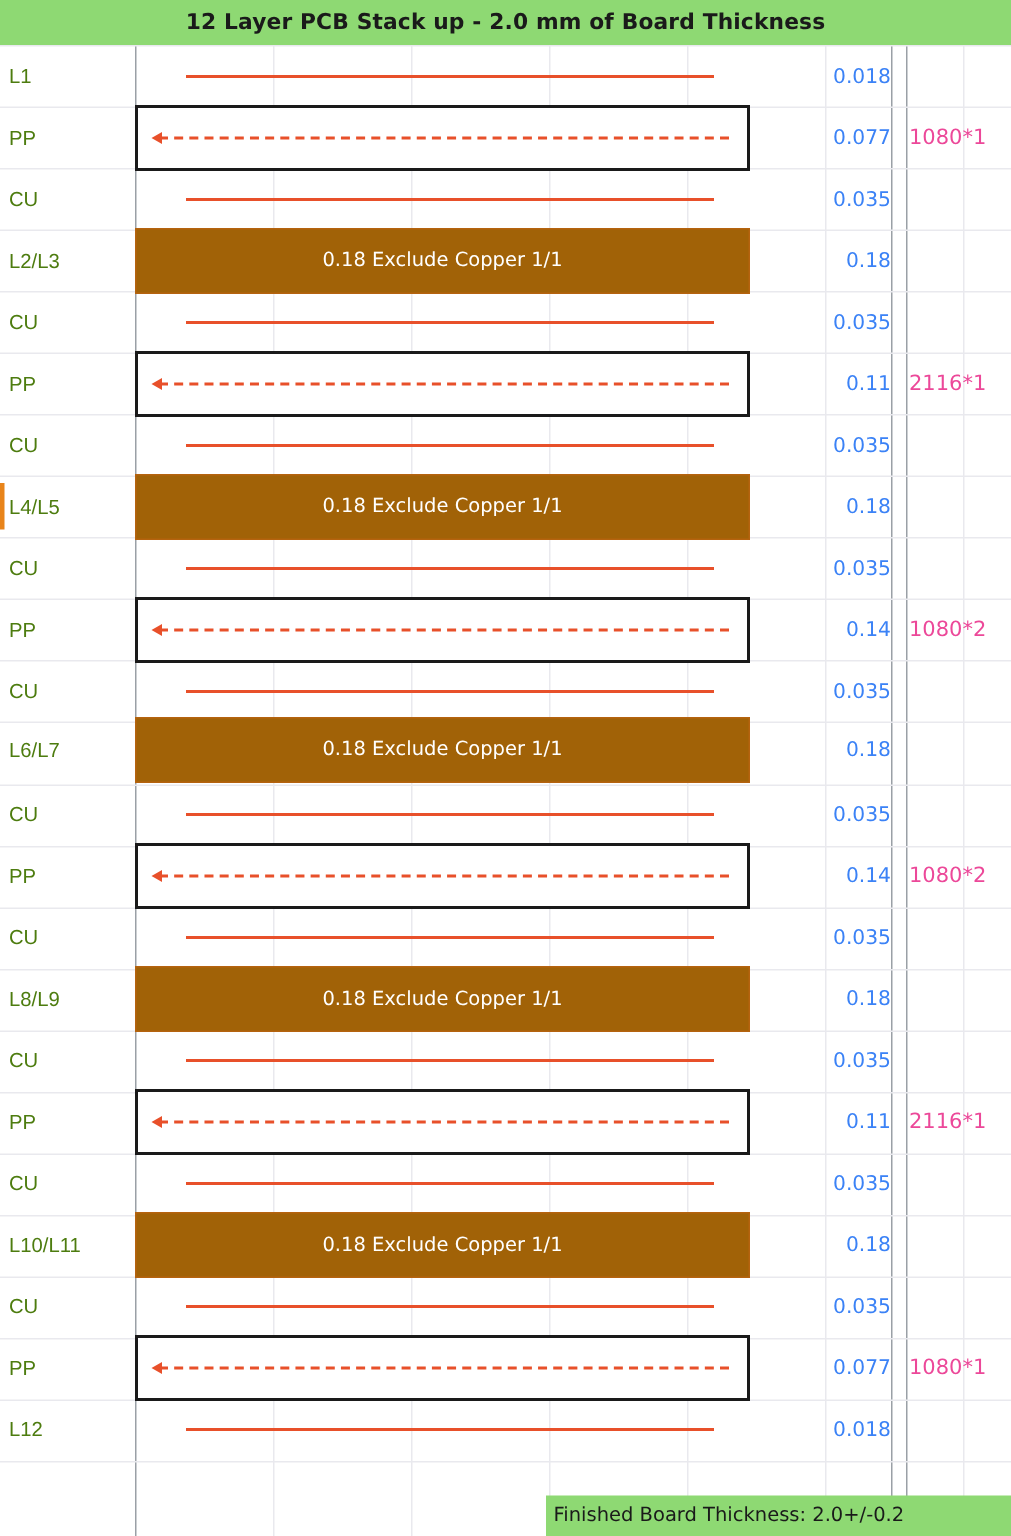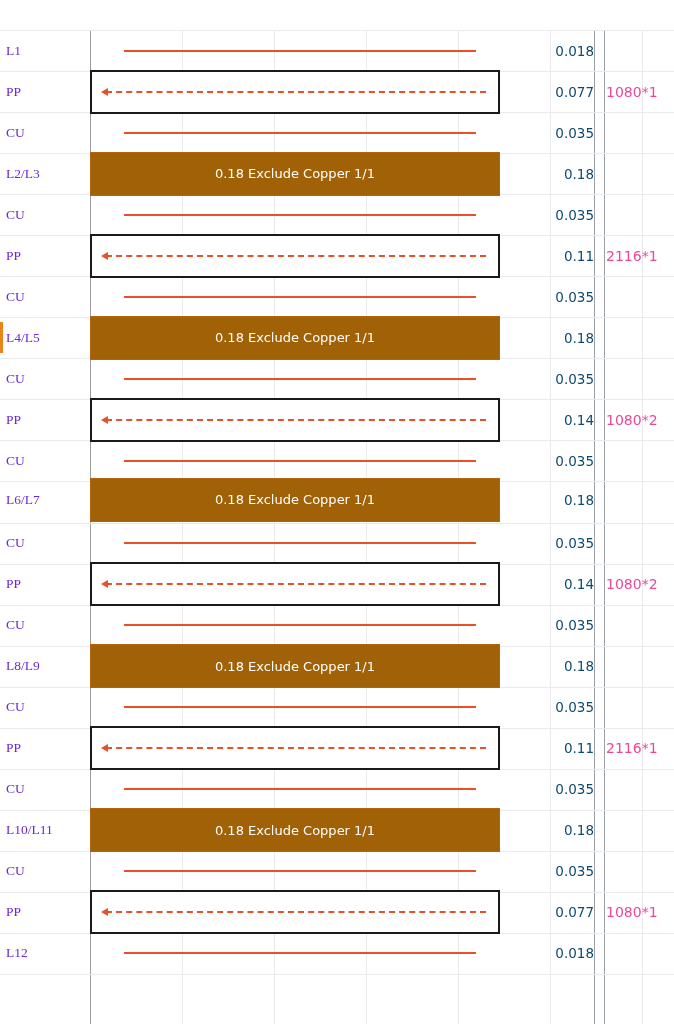--- a/index.html
+++ b/index.html
@@ -72,35 +72,35 @@
     position: absolute;
     left: 0;
     width: 674px;
     box-sizing: border-box;
   }
   .row-label {
     position: absolute;
     left: 6px;
     top: 50%;
     transform: translateY(-50%);
-    font-family: Liberation Serif, serif;
+    font-family: Liberation Sans, sans-serif;
     font-size: 13.5px;
-    color: #6d28d9;
+    color: #4d7c0f;
     white-space: nowrap;
   }
   .row-thick {
     position: absolute;
     left: 512px;
     width: 82px;
     top: 50%;
     transform: translateY(-50%);
     text-align: right;
     font-family: "DejaVu Sans", sans-serif;
     font-size: 13.5px;
-    color: #0c4a6e;
+    color: #3b82f6;
     white-space: nowrap;
   }
   .row-note {
     position: absolute;
     left: 606px;
     top: 50%;
     transform: translateY(-50%);
     font-family: "DejaVu Sans", sans-serif;
     font-size: 14px;
     color: #ec4899;
@@ -194,20 +194,23 @@
     left: 0;
     width: 3px;
     background: #e8841a;
   }
 </style>
 </head>
 <body>
 
 <div id="stack">
 
+  <div class="title-bar">
+    <span class="title-text">12 Layer PCB Stack up - 2.0 mm of Board Thickness</span>
+  </div>
 
   <div id="grid-layer">
       <div class="grid-v" style="left: 182px;"></div>
       <div class="grid-v" style="left: 274px;"></div>
       <div class="grid-v" style="left: 366px;"></div>
       <div class="grid-v" style="left: 458px;"></div>
       <div class="grid-v" style="left: 550px;"></div>
       <div class="grid-v" style="left: 642px;"></div>
       <div class="col-border" style="left: 90px;"></div>
       <div class="col-border" style="left: 594px;"></div>
@@ -401,14 +404,17 @@
         <div class="row-note">1080*1</div>
       </div>
       <div class="row" style="top: 932.957px; height: 41.0435px;">
         <div class="row-label">L12</div>
         <div class="cu-line"></div>
         <div class="row-thick">0.018</div>
         <div class="row-note"></div>
       </div>
     </div>
 
+  <div class="footer-note" id="note-fin">
+    <span>Finished Board Thickness: 2.0+/-0.2</span>
+  </div>
 
 </div>
 
 </body></html>

